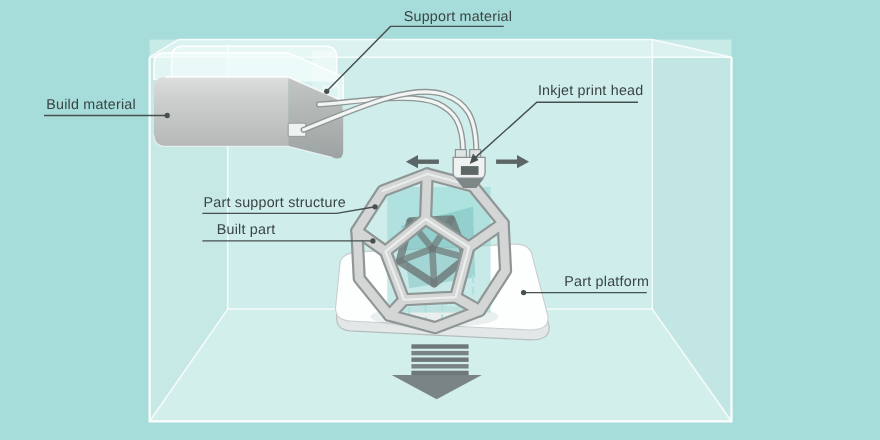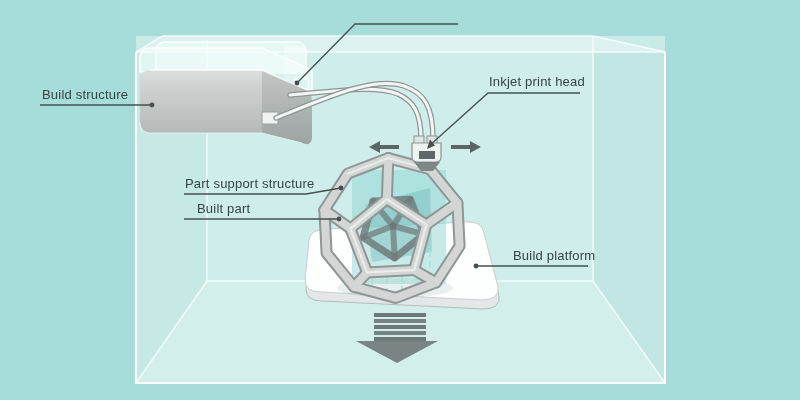--- a/index.html
+++ b/index.html
@@ -167,18 +167,19 @@
   <g fill="#46504f">
     <circle cx="297" cy="83" r="2.4"></circle>
     <circle cx="152" cy="105" r="2.4"></circle>
     <circle cx="341" cy="188" r="2.4"></circle>
     <circle cx="339" cy="219" r="2.4"></circle>
     <circle cx="476" cy="266" r="2.4"></circle>
     <polygon points="427,149 435,145.5 430,139.5"></polygon>
   </g>
 </svg>
 
-  <div class="lbl" style="left:42px;top:87px">Build structure</div>
+  <div class="lbl" style="left:367px;top:7px">Support material</div>
+  <div class="lbl" style="left:42px;top:87px">Build material</div>
   <div class="lbl" style="left:185px;top:176px">Part support structure</div>
   <div class="lbl" style="left:489px;top:74px">Inkjet print head</div>
   <div class="lbl" style="left:197px;top:201px">Built part</div>
-  <div class="lbl" style="left:513px;top:248px">Build platform</div>
+  <div class="lbl" style="left:513px;top:248px">Part platform</div>
 </div>
 
 </body></html>

